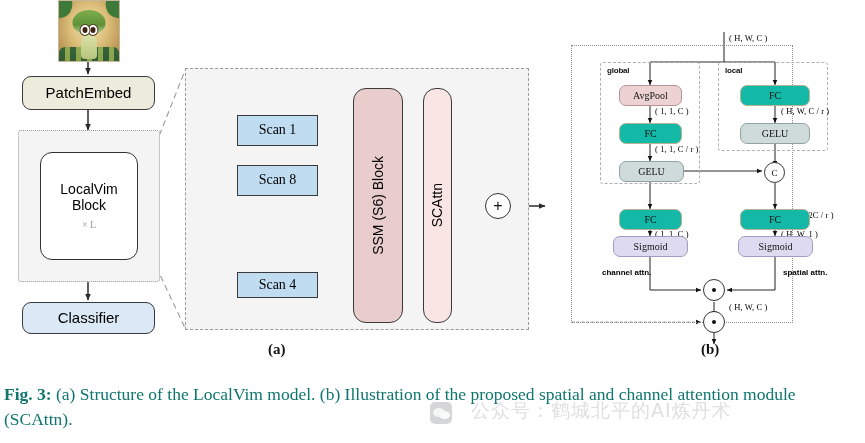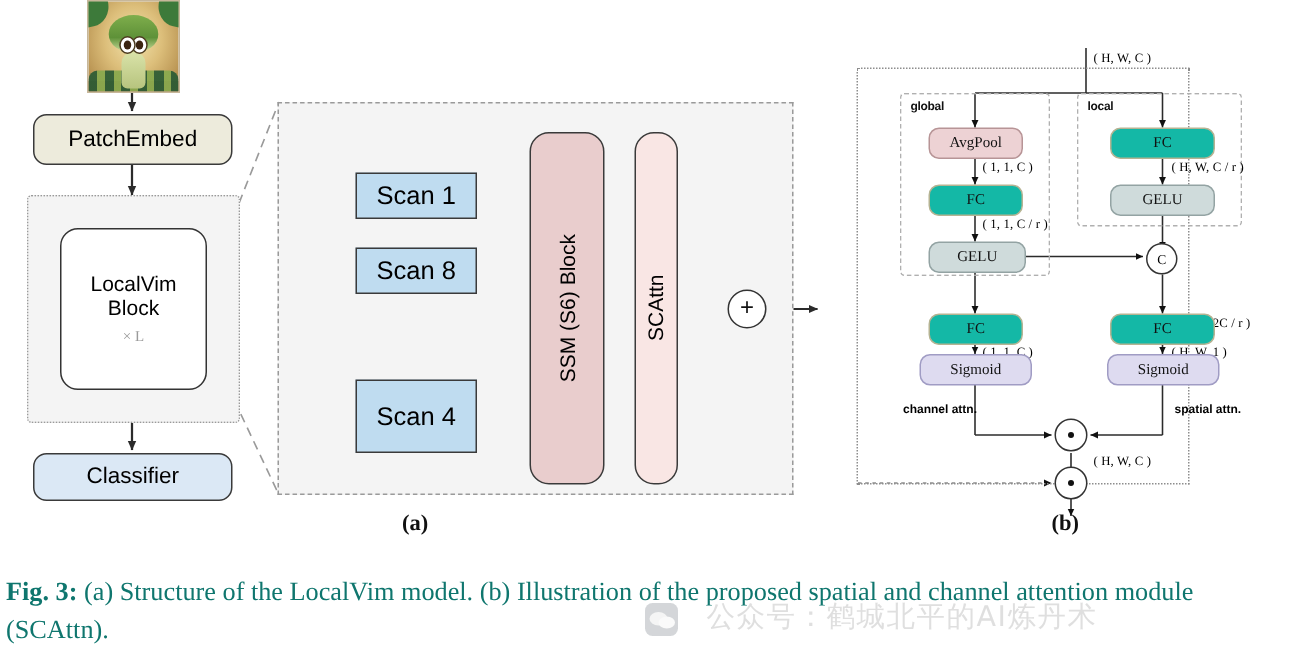--- a/index.html
+++ b/index.html
@@ -16,21 +16,21 @@
 
   .patchembed{background:#edebdc;font-size:15px;}
   .classifier{background:#dbe8f5;font-size:15px;}
   .localvim{background:#ffffff;border:1.4px solid #333;border-radius:12px;font-size:14px;}
   .localvim .sub{font-size:10px;color:#9a9a9a;margin-top:6px;font-family:"Liberation Serif",serif;}
   .dotgroup{position:absolute;box-sizing:border-box;border:1.6px dotted #9a9a9a;
             background:#f4f4f4;border-radius:3px;}
 
   .panel-a{position:absolute;box-sizing:border-box;border:1.5px dashed #9a9a9a;
            background:#f4f4f4;}
-  .scan{background:#bfdcf0;border:1px solid #3a3a3a;font-size:17px;}
+  .scan{background:#bfdcf0;border:1px solid #3a3a3a;font-size:14px;font-family:Liberation Serif, serif;}
   .ssm{background:#e9cdcd;border:1px solid #3a3a3a;border-radius:13px;}
   .scattn{background:#f9e6e4;border:1px solid #3a3a3a;border-radius:13px;}
   .vert{writing-mode:vertical-rl;transform:rotate(180deg);font-size:14px;white-space:nowrap;}
 
   
   .panel-b-outer{position:absolute;box-sizing:border-box;border:1.3px dotted #8d8d8d;}
   .subgroup{position:absolute;box-sizing:border-box;border:1.2px dashed #b0b0b0;border-radius:3px;}
   .grp-label{position:absolute;font-size:8px;font-weight:bold;background:#fff;
              padding:0 2px;color:#111;letter-spacing:-.2px;}
   .bnode{position:absolute;box-sizing:border-box;border:1px solid #7d7d66;border-radius:7px;
@@ -210,21 +210,21 @@
   <div class="box localvim" style="left:40px;top:152px;width:98px;height:108px;flex-direction:column;">
     <div>LocalVim</div>
     <div>Block</div>
     <div class="sub">× L</div>
   </div>
 
   <div class="panel-a" style="left:185px;top:68px;width:344px;height:262px;"></div>
 
   <div class="box srect scan" style="left:237px;top:115px;width:81px;height:31px;">Scan 1</div>
   <div class="box srect scan" style="left:237px;top:165px;width:81px;height:31px;">Scan 8</div>
-  <div class="box srect scan" style="left:237px;top:253px;width:81px;height:49px;">Scan 4</div>
+  <div class="box srect scan" style="left:237px;top:272px;width:81px;height:26px;">Scan 4</div>
 
   <div class="box ssm" style="left:353px;top:88px;width:50px;height:235px;">
     <span class="vert">SSM (S6) Block</span>
   </div>
 
   <div class="box scattn" style="left:423px;top:88px;width:29px;height:235px;">
     <span class="vert">SCAttn</span>
   </div>
 
   <div class="plusnode" style="left:485px;top:193px;">

